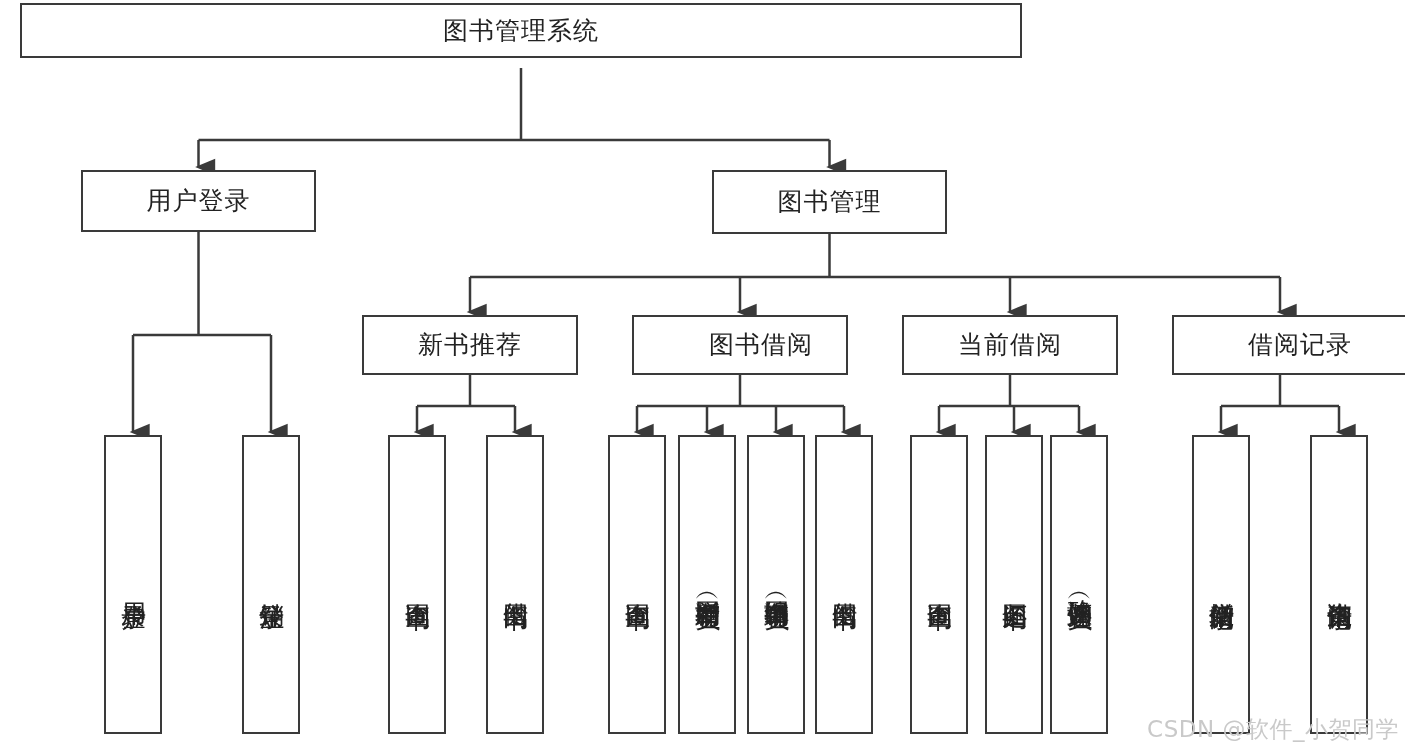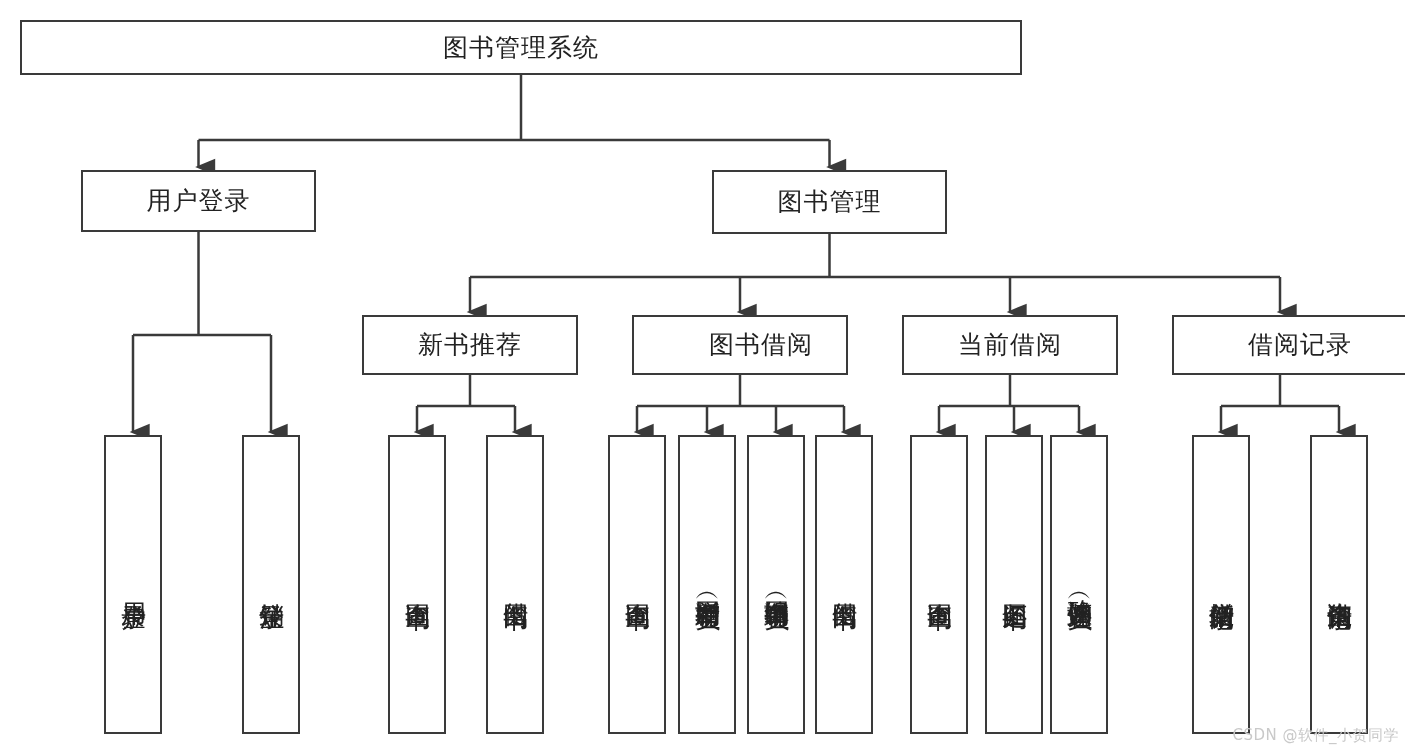--- a/index.html
+++ b/index.html
@@ -16,21 +16,21 @@
     color:#222;
   }
   .node-h{font-size:25px;letter-spacing:1px;line-height:1.1;}
   .node-v{
     writing-mode:vertical-rl;text-orientation:upright;
     font-size:25px;line-height:1.38;letter-spacing:1px;
     white-space:nowrap;
   }
   #watermark{
     position:absolute;right:6px;bottom:2px;
-    font-size:15px;color:#c9c9c9;letter-spacing:.5px;
+    font-size:23px;color:#c9c9c9;letter-spacing:.5px;
     user-select:none;white-space:nowrap;
   }
 </style>
 </head>
 <body>
 
 <svg id="diagram" viewBox="0 0 1405 747" xmlns="http://www.w3.org/2000/svg">
   <defs>
     <marker id="arr" viewBox="0 0 12 12" refX="6" refY="10" markerWidth="8" markerHeight="10" orient="auto-start-reverse">
       <path d="M 1 0 L 11 0 L 6 12 Z" fill="#3a3a3a"></path>
@@ -67,21 +67,21 @@
       <path d="M 1014 406 L 1014 432" marker-end="url(#arr)"></path>
       <path d="M 1079 406 L 1079 432" marker-end="url(#arr)"></path>
       <path d="M 1280 375 L 1280 406"></path>
       <path d="M 1221 406 L 1339 406"></path>
       <path d="M 1221 406 L 1221 432" marker-end="url(#arr)"></path>
       <path d="M 1339 406 L 1339 432" marker-end="url(#arr)"></path>
     </g>
 </svg>
 
 <div id="nodes">
-    <div class="node-box" style="left: 20px; top: 20px; width: 1002px; height: 55px;">
+    <div class="node-box" style="left: 20px; top: 3px; width: 1002px; height: 55px;">
       <span class="node-h">图书管理系统</span>
     </div>
     <div class="node-box" style="left: 81px; top: 170px; width: 235px; height: 62px;">
       <span class="node-h">用户登录</span>
     </div>
     <div class="node-box" style="left: 712px; top: 170px; width: 235px; height: 64px;">
       <span class="node-h">图书管理</span>
     </div>
     <div class="node-box" style="left: 362px; top: 315px; width: 216px; height: 60px;">
       <span class="node-h">新书推荐</span>

